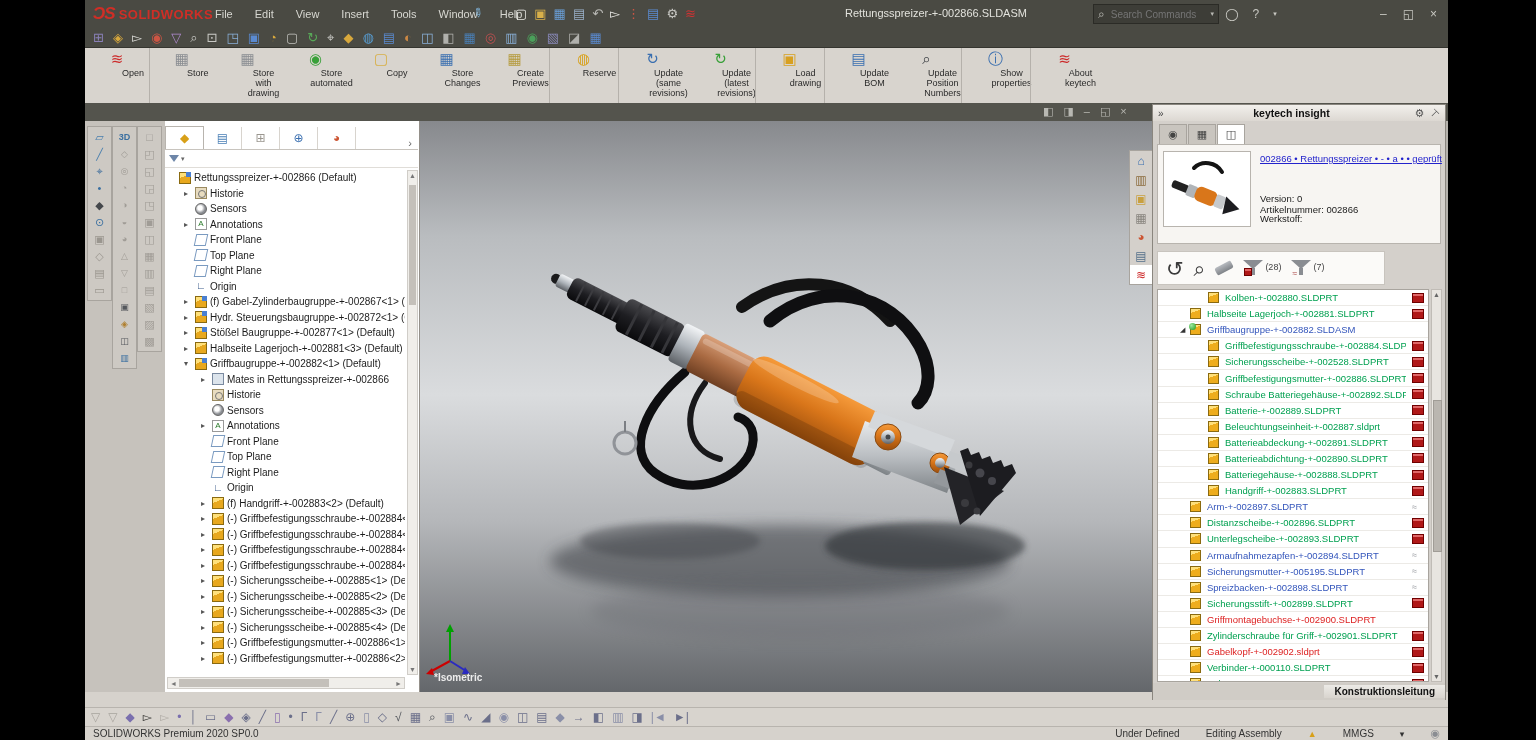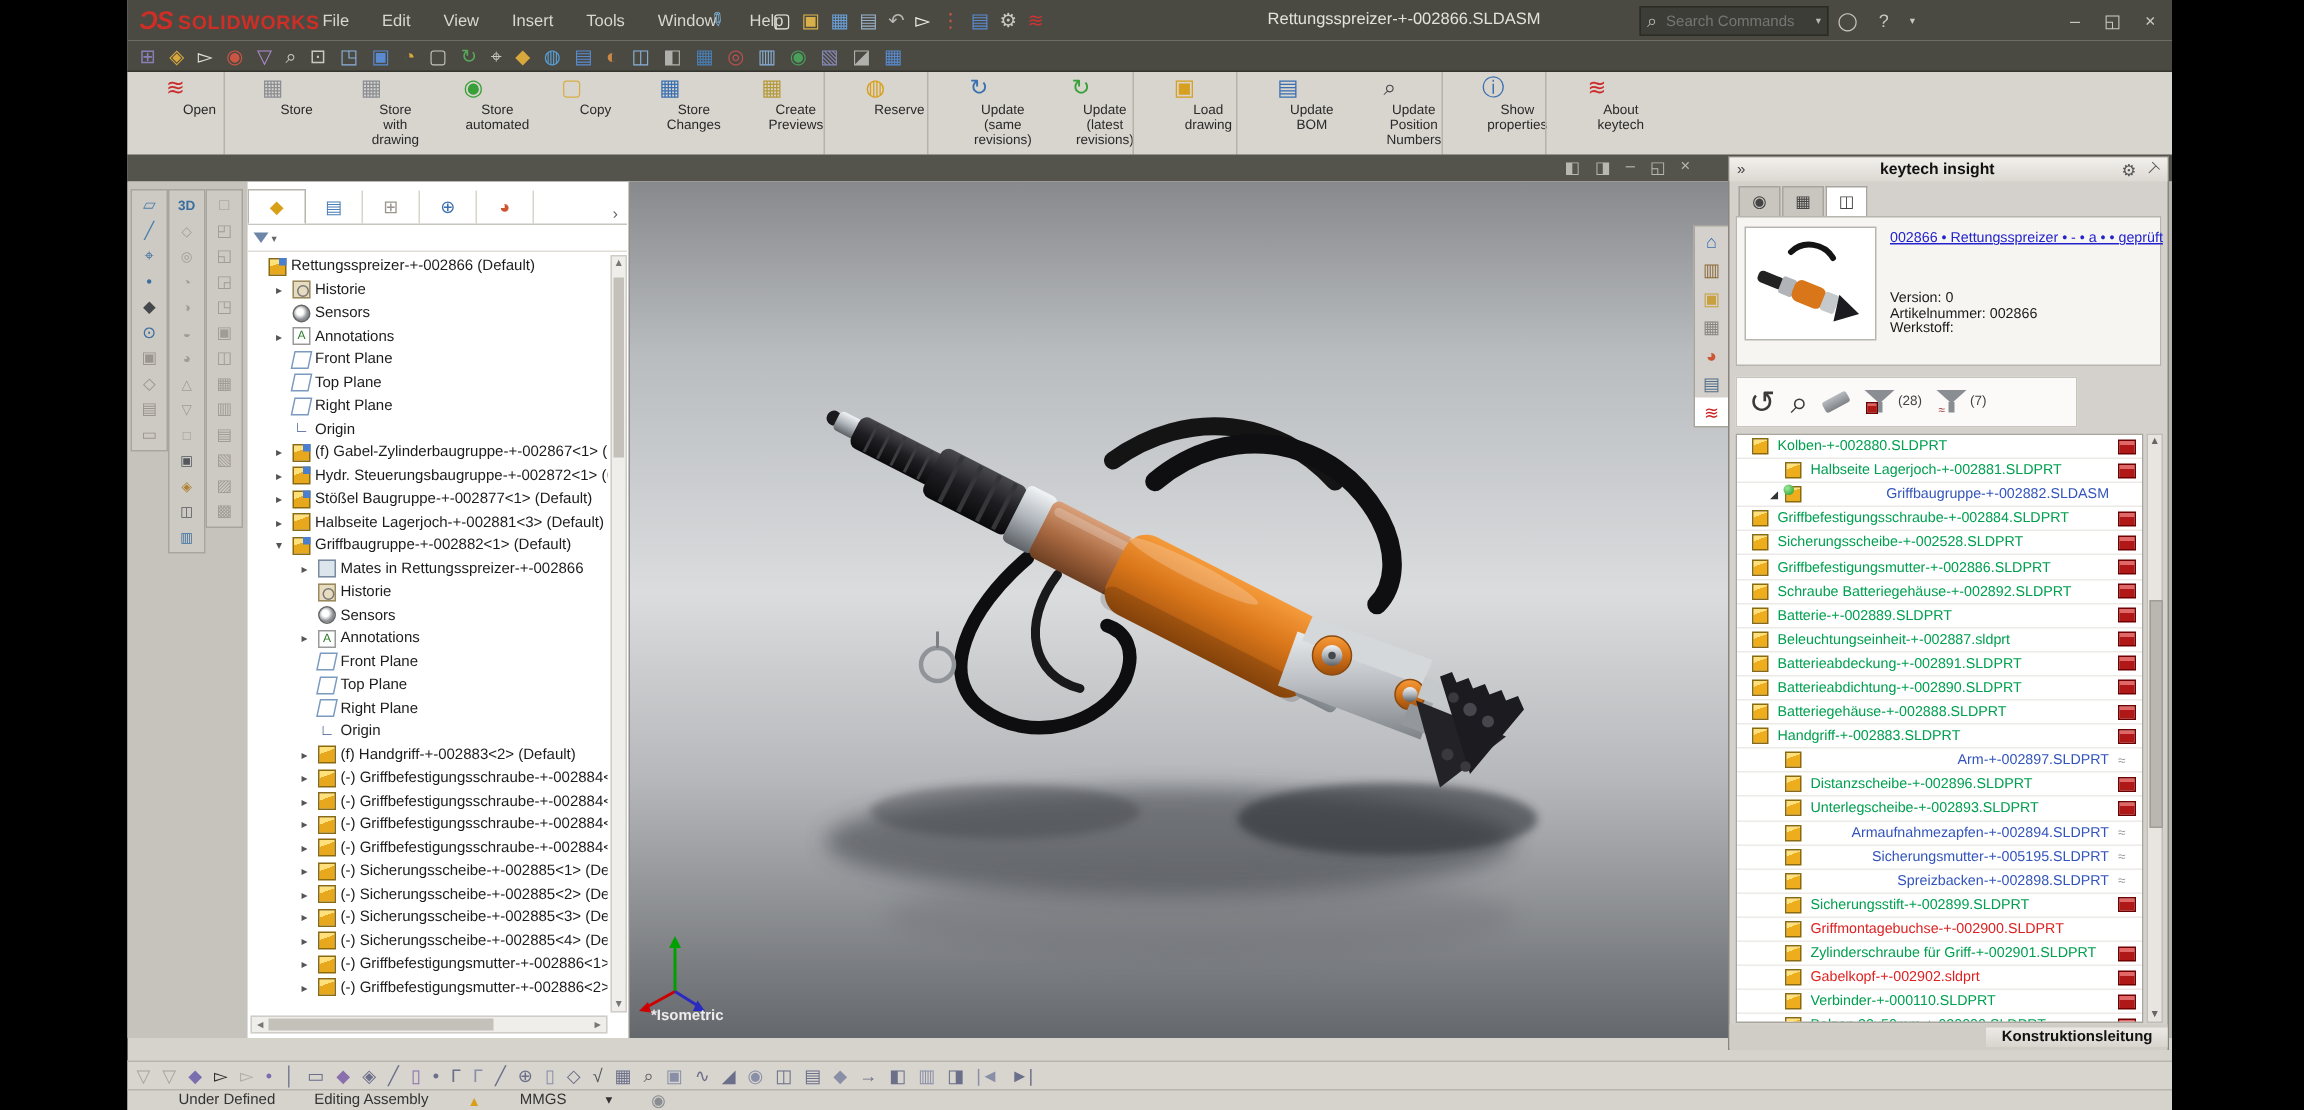--- a/index.html
+++ b/index.html
@@ -112,24 +112,24 @@
   .eraser{width:18px;height:8px;background:linear-gradient(#b8bbc0,#7e8287);transform:rotate(-28deg);border-radius:2px;}
   .fgrp{display:flex;align-items:flex-start;gap:2px;}
   .funnel{position:relative;width:20px;height:16px;}
   .funnel .cone{position:absolute;left:0;top:0;width:0;height:0;border-left:10px solid transparent;border-right:10px solid transparent;border-top:9px solid #8a8d92;}
   .funnel .stem{position:absolute;left:8px;top:8px;width:4px;height:7px;background:#8a8d92;}
   .badge-cube{position:absolute;left:1px;top:8px;width:8px;height:8px;background:linear-gradient(180deg,#e06060 0 30%,#b01818 30%);border:1px solid #700000;box-sizing:border-box;}
   .badge-sq{position:absolute;left:1px;top:9px;color:#aa4444;font-size:8px;}
   .fcount{font-size:9px;color:#444;margin-top:2px;}
   .ins-list{left:4px;top:184px;width:272px;height:393px;background:#fff;border:1px solid #a8a49e;box-sizing:border-box;overflow:hidden;}
   .irow{display:flex;align-items:center;height:15.1px;border-bottom:1px solid #eceae6;font-size:9.5px;white-space:nowrap;overflow:hidden;}
-  .irow.d-1{padding-left:22px;} .irow.d-2{}
+  .irow.d-1{padding-left:22px;} .irow.d-2{padding-left:40px;}
   .irow .ar{width:10px;font-size:7px;color:#333;flex:0 0 10px;}
   .irow .lbl{flex:1;margin-left:6px;overflow:hidden;}
-  .c-green{color:#00A050;} .c-blue{color:#3355BB;text-align:right;} .c-red{color:#DD2222;}
+  .c-green{color:#00A050;} .c-blue{color:#3355BB;} .c-red{color:#DD2222;}
   .pi{flex:0 0 11px;width:11px;height:11px;background:linear-gradient(160deg,#ffe07a 0 32%,#eead1d 32% 100%);border:1px solid #8a6a10;box-sizing:border-box;position:relative;}
   .pi-asm::after{content:"";position:absolute;left:-2px;top:-2px;width:7px;height:7px;border-radius:50%;background:radial-gradient(circle at 35% 35%,#9fe89f,#1a9a1a);}
   .ri{flex:0 0 12px;width:10px;height:10px;margin:0 4px 0 6px;}
   .r-cube{background:linear-gradient(180deg,#e06868 0 30%,#b01818 30%);border:1px solid #700000;box-sizing:border-box;}
   .r-feather{font-size:9px;color:#9a9da2;line-height:10px;}
   .r-feather::after{content:"≈";}
   .r-none{visibility:hidden;}
   .ins-vscroll{left:278px;top:184px;width:11px;height:393px;background:#e8e5e0;border:1px solid #c0bcb6;box-sizing:border-box;}
   .ins-vscroll .thumb{position:absolute;left:1px;top:110px;width:7px;height:150px;background:#bab6b0;border:1px solid #a09c96;}
   .ins-vscroll .sar{position:absolute;left:0;width:9px;text-align:center;font-size:7px;color:#666;}
@@ -972,20 +972,21 @@
         <span class="qi" style="color: rgb(138, 143, 168);">◆</span>
         <span class="qi" style="color: rgb(107, 111, 138);">→</span>
         <span class="qi" style="color: rgb(107, 111, 138);">◧</span>
         <span class="qi" style="color: rgb(138, 143, 168);">▥</span>
         <span class="qi" style="color: rgb(107, 111, 138);">◨</span>
         <span class="qi" style="color: rgb(138, 143, 168);">|◄</span>
         <span class="qi" style="color: rgb(107, 111, 138);">►|</span>
       </div>
 
     <div class="abs statusbar">
+      <span class="sleft">SOLIDWORKS Premium 2020 SP0.0</span>
       <span class="sitem">Under Defined</span>
       <span class="sitem">Editing Assembly</span>
       <span class="sg" style="color:#d8a018;">▲</span>
       <span class="sitem">MMGS</span>
       <span class="sg">▾</span>
       <span class="sg" style="font-size:11px;color:#8a8d92;">◉</span>
     </div>
 
   </div>
 </div>

